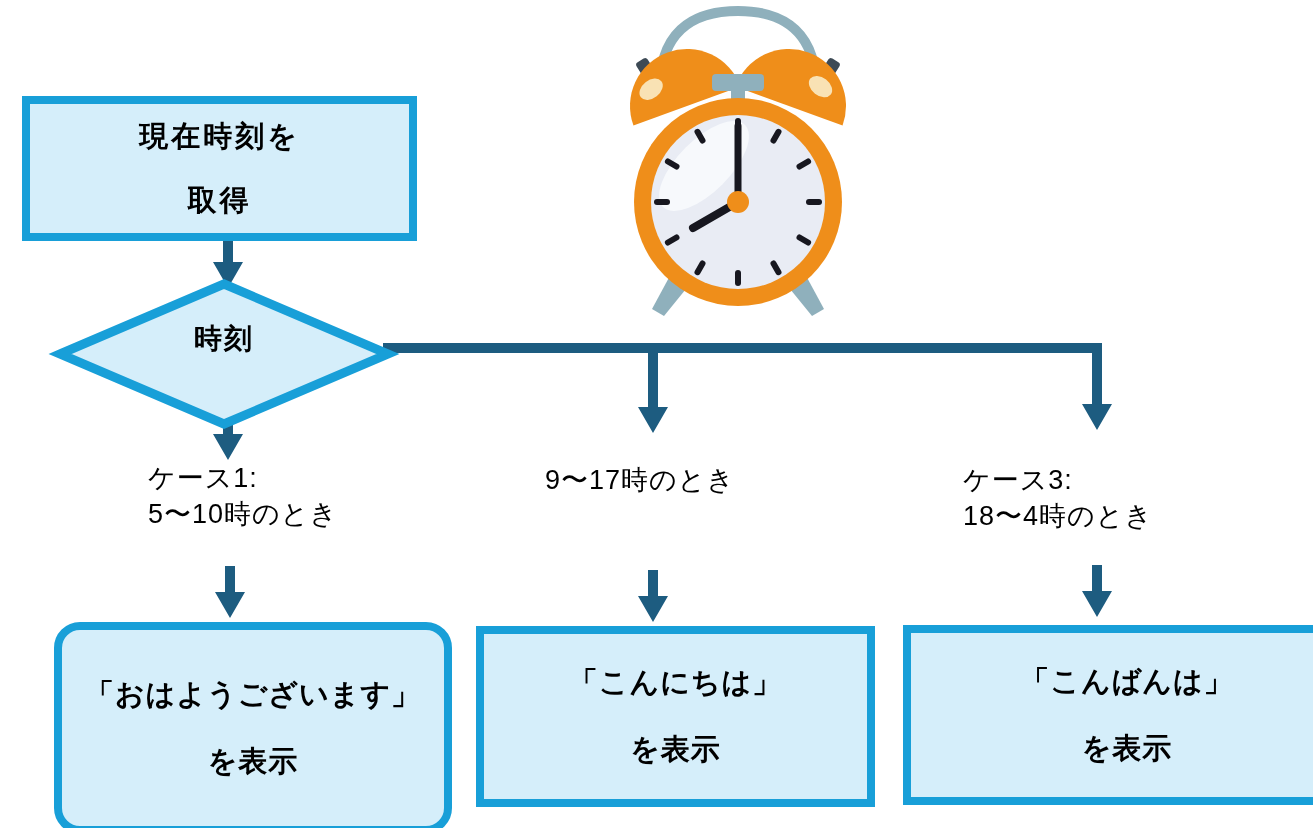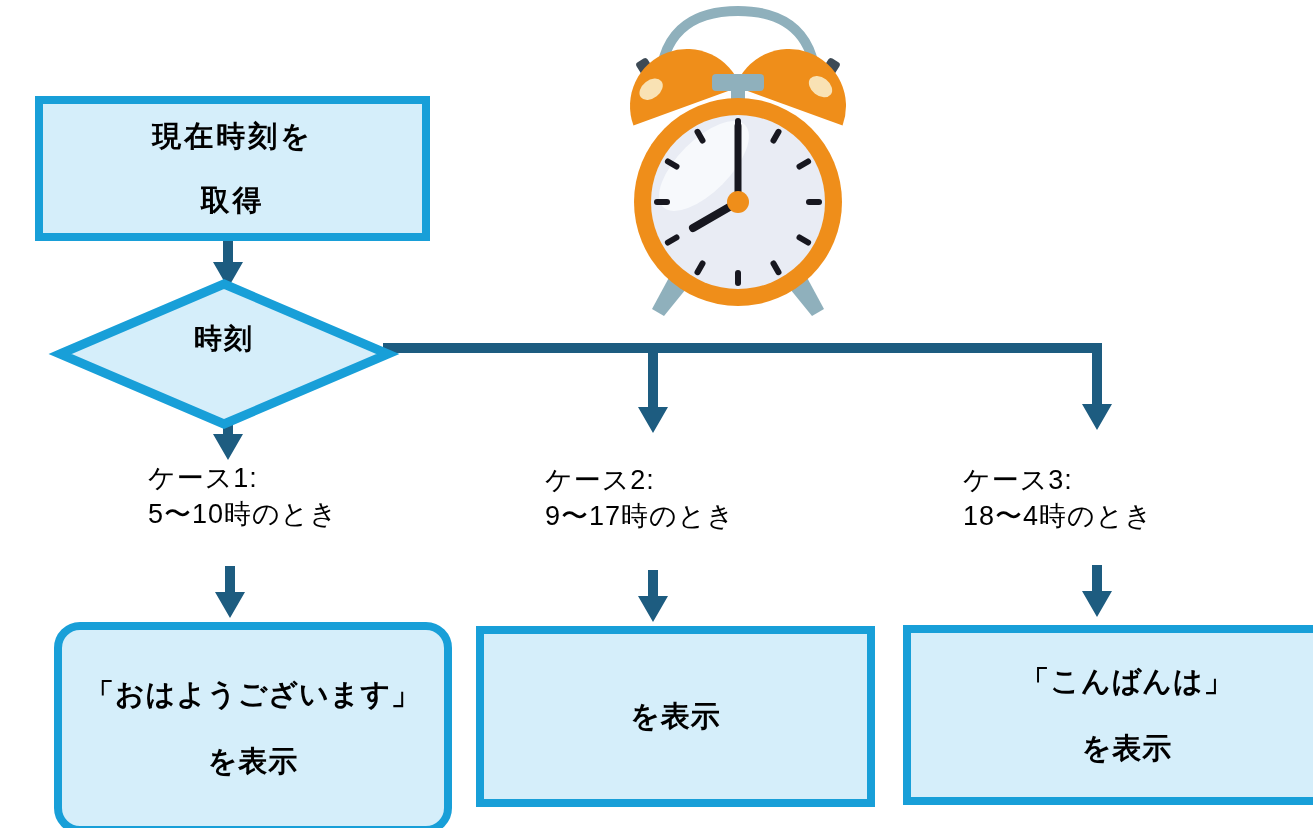--- a/index.html
+++ b/index.html
@@ -43,21 +43,21 @@
     display:flex;
     flex-direction:column;
     align-items:center;
     justify-content:center;
     text-align:center;
     font-weight:800;
     color:var(--text);
   }
   .flow-box .line1, .flow-box .line2{display:block;}
   .start-box{
-    left:35px;top:96px;width:395px;height:145px;
+    left:22px;top:96px;width:395px;height:145px;
     font-size:29px;letter-spacing:3px;gap:24px;
   }
   .result-box{font-size:29px;letter-spacing:1px;gap:27px;}
   .result-box-1{left:54px;top:622px;width:398px;height:212px;border-radius:26px;}
   .result-box-2{left:476px;top:626px;width:399px;height:181px;}
   .result-box-3{left:903px;top:625px;width:448px;height:180px;}
   .decision-label{
     position:absolute;left:124px;top:320px;width:200px;
     text-align:center;font-size:28px;font-weight:800;letter-spacing:2px;
   }
@@ -103,33 +103,33 @@
     <span class="line2">取得</span>
   </div>
 
   <div class="decision-label">時刻</div>
 
   <div class="case-label case-label-1">
     <div class="title">ケース1:</div>
     <div class="cond">5〜10時のとき</div>
   </div>
   <div class="case-label case-label-2">
-    <div class="title">ケース2:</div>
     <div class="cond">9〜17時のとき</div>
   </div>
   <div class="case-label case-label-3">
     <div class="title">ケース3:</div>
     <div class="cond">18〜4時のとき</div>
   </div>
 
   <div class="flow-box result-box result-box-1">
     <span class="line1">「おはようございます」</span>
     <span class="line2">を表示</span>
   </div>
   <div class="flow-box result-box result-box-2">
+    <span class="line1">「こんにちは」</span>
     <span class="line2">を表示</span>
   </div>
   <div class="flow-box result-box result-box-3">
     <span class="line1">「こんばんは」</span>
     <span class="line2">を表示</span>
   </div>
 
   <svg class="clock" viewBox="0 0 252 316" xmlns="http://www.w3.org/2000/svg">
 
     <path d="M 48,80 C 50,20 90,7 126,7 C 162,7 202,20 204,80" fill="none" stroke="var(--clock-gray-blue)" stroke-width="10" stroke-linecap="round"></path>

